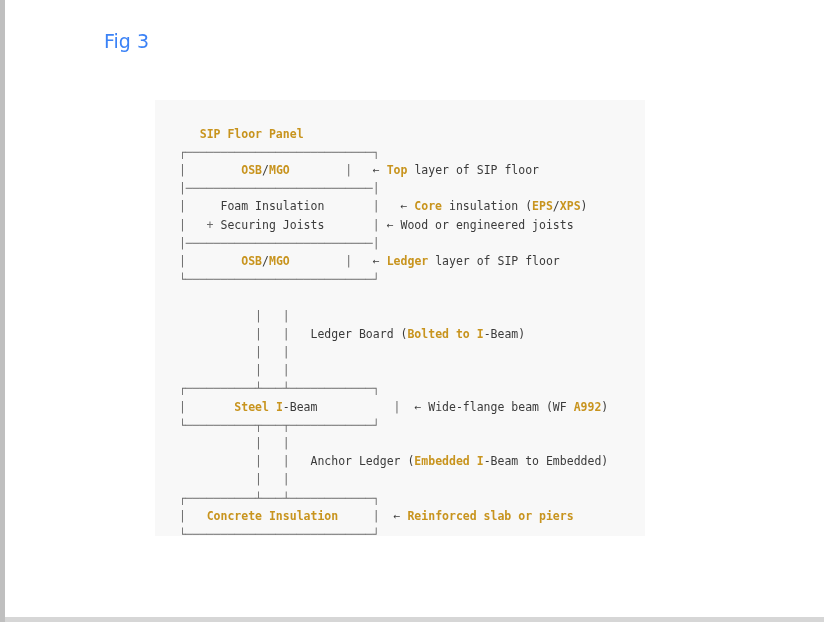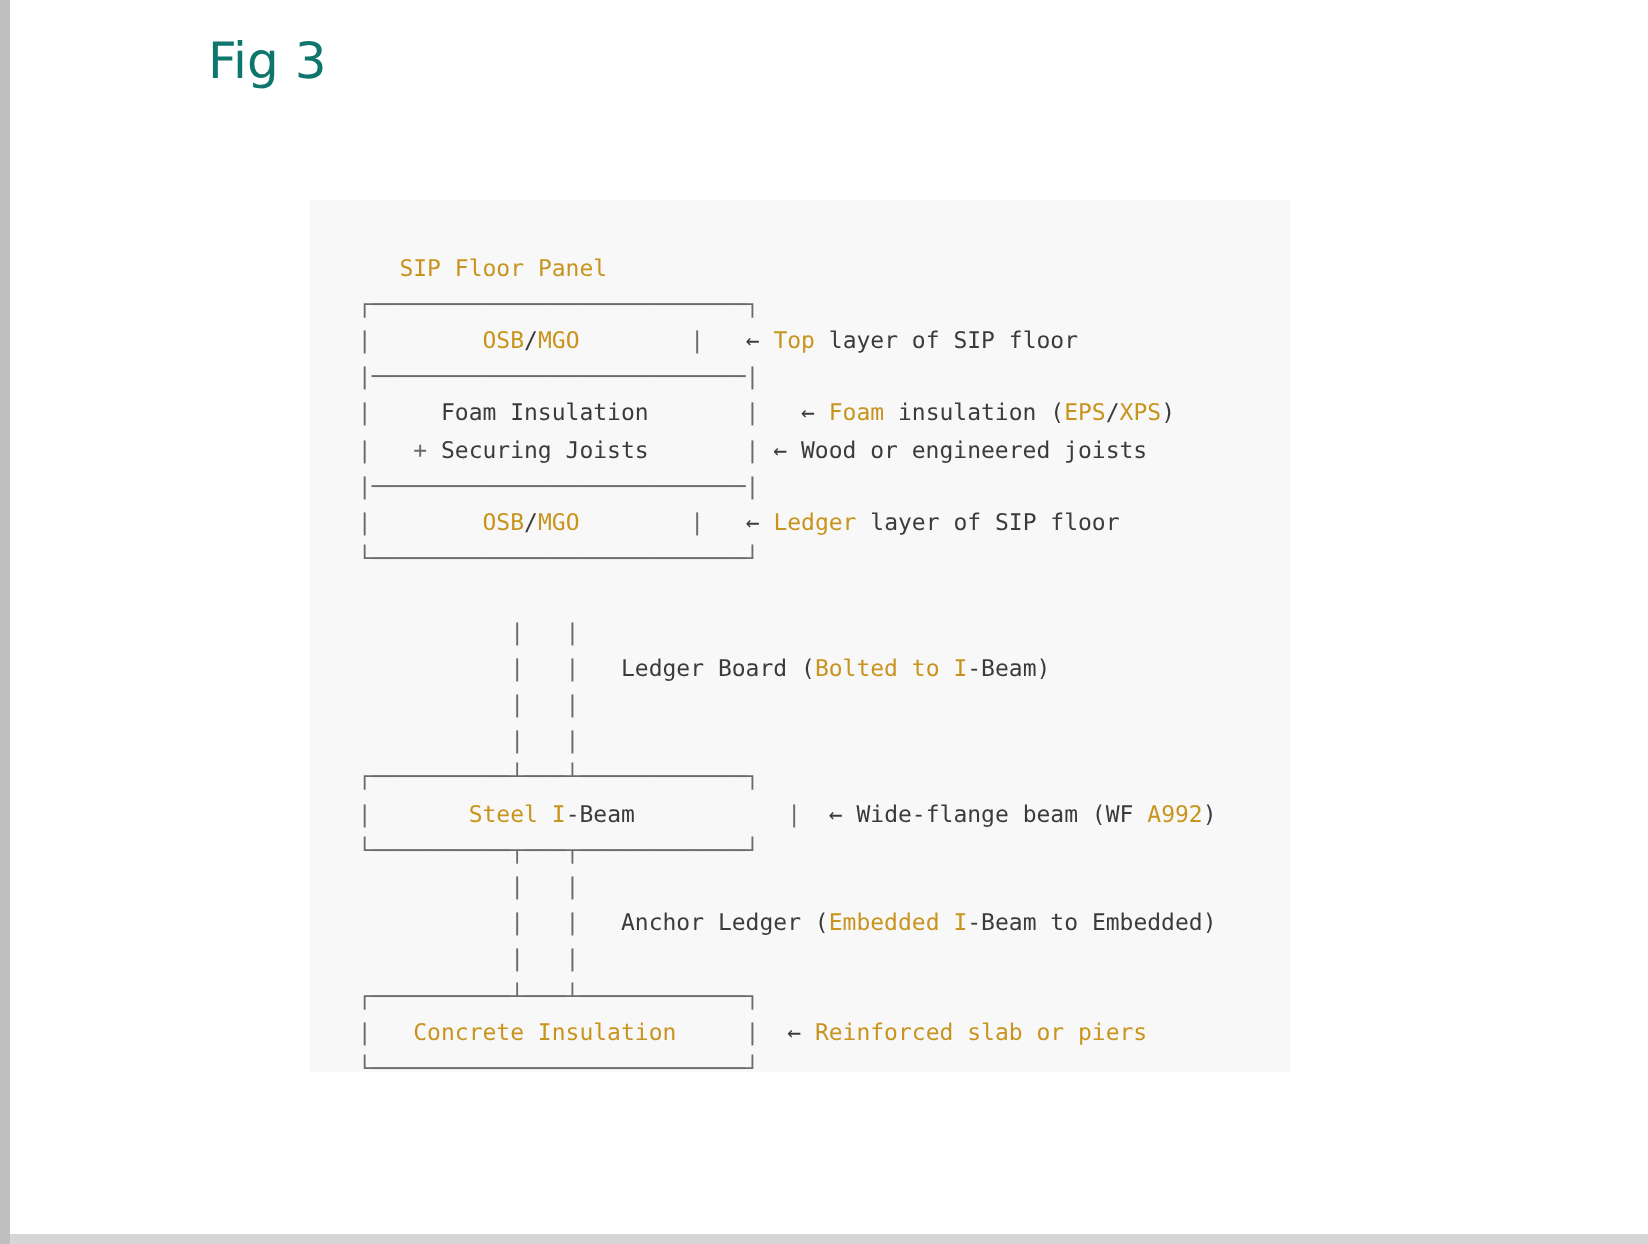--- a/index.html
+++ b/index.html
@@ -25,25 +25,25 @@
   #edge-bottom {
     position: absolute;
     left: 5px; bottom: 0;
     width: 819px; height: 5px;
     background: #d6d6d6;
   }
 
   #page-title {
     position: absolute;
     left: 104px;
-    top: 16px;
+    top: 30px;
     font-family: "DejaVu Sans", sans-serif;
-    font-size: 25px;
+    font-size: 19px;
     font-weight: 400;
-    color: #0f766e;
+    color: #3b82f6;
     letter-spacing: 0px;
     white-space: pre;
   }
 
   #diagram-panel {
     position: absolute;
     left: 155px;
     top: 100px;
     width: 490px;
     height: 436px;
@@ -55,38 +55,38 @@
     left: 17px;
     top: 13px;
     font-family: "DejaVu Sans Mono", "Liberation Mono", monospace;
     font-size: 11.5px;
     line-height: 18.2px;
     color: #3b3b3b;
     white-space: pre;
     letter-spacing: 0px;
   }
 
-  .tok-accent { color: #c8941e; }
+  .tok-accent { color: #c8941e; font-weight: bold; }
   .tok-plain  { color: #3b3b3b; }
   .tok-rule   { color: #6b6b6b; }
 </style>
 </head>
 <body>
 
 <div id="edge-left"></div>
 <div id="edge-bottom"></div>
 
 <div id="page-title">Fig 3</div>
 
 <div id="diagram-panel">
   <pre id="ascii-diagram"><span class="tok-plain">    </span><span class="tok-accent">SIP Floor Panel</span>
 <span class="tok-rule"> ┌───────────────────────────┐</span>
 <span class="tok-rule"> |        </span><span class="tok-accent">OSB</span><span class="tok-plain">/</span><span class="tok-accent">MGO</span><span class="tok-rule">        |</span><span class="tok-plain">   ← </span><span class="tok-accent">Top</span><span class="tok-plain"> layer of SIP floor</span>
 <span class="tok-rule"> |───────────────────────────|</span>
-<span class="tok-rule"> |     </span><span class="tok-plain">Foam Insulation</span><span class="tok-rule">       |</span><span class="tok-plain">   ← </span><span class="tok-accent">Foam</span><span class="tok-plain"> insulation (</span><span class="tok-accent">EPS</span><span class="tok-plain">/</span><span class="tok-accent">XPS</span><span class="tok-plain">)</span>
+<span class="tok-rule"> |     </span><span class="tok-plain">Foam Insulation</span><span class="tok-rule">       |</span><span class="tok-plain">   ← </span><span class="tok-accent">Core</span><span class="tok-plain"> insulation (</span><span class="tok-accent">EPS</span><span class="tok-plain">/</span><span class="tok-accent">XPS</span><span class="tok-plain">)</span>
 <span class="tok-rule"> |   + </span><span class="tok-plain">Securing Joists</span><span class="tok-rule">       |</span><span class="tok-plain"> ← </span><span class="tok-plain">Wood or engineered joists</span>
 <span class="tok-rule"> |───────────────────────────|</span>
 <span class="tok-rule"> |        </span><span class="tok-accent">OSB</span><span class="tok-plain">/</span><span class="tok-accent">MGO</span><span class="tok-rule">        |</span><span class="tok-plain">   ← </span><span class="tok-accent">Ledger</span><span class="tok-plain"> layer of SIP floor</span>
 <span class="tok-rule"> └───────────────────────────┘</span>
 <span class="tok-plain"></span>
 <span class="tok-rule">            |   |</span>
 <span class="tok-rule">            |   |   </span><span class="tok-plain">Ledger Board</span><span class="tok-plain"> (</span><span class="tok-accent">Bolted to</span><span class="tok-plain"> </span><span class="tok-accent">I</span><span class="tok-plain">-Beam)</span>
 <span class="tok-rule">            |   |</span>
 <span class="tok-rule">            |   |</span>
 <span class="tok-rule"> ┌──────────┴───┴────────────┐</span>

